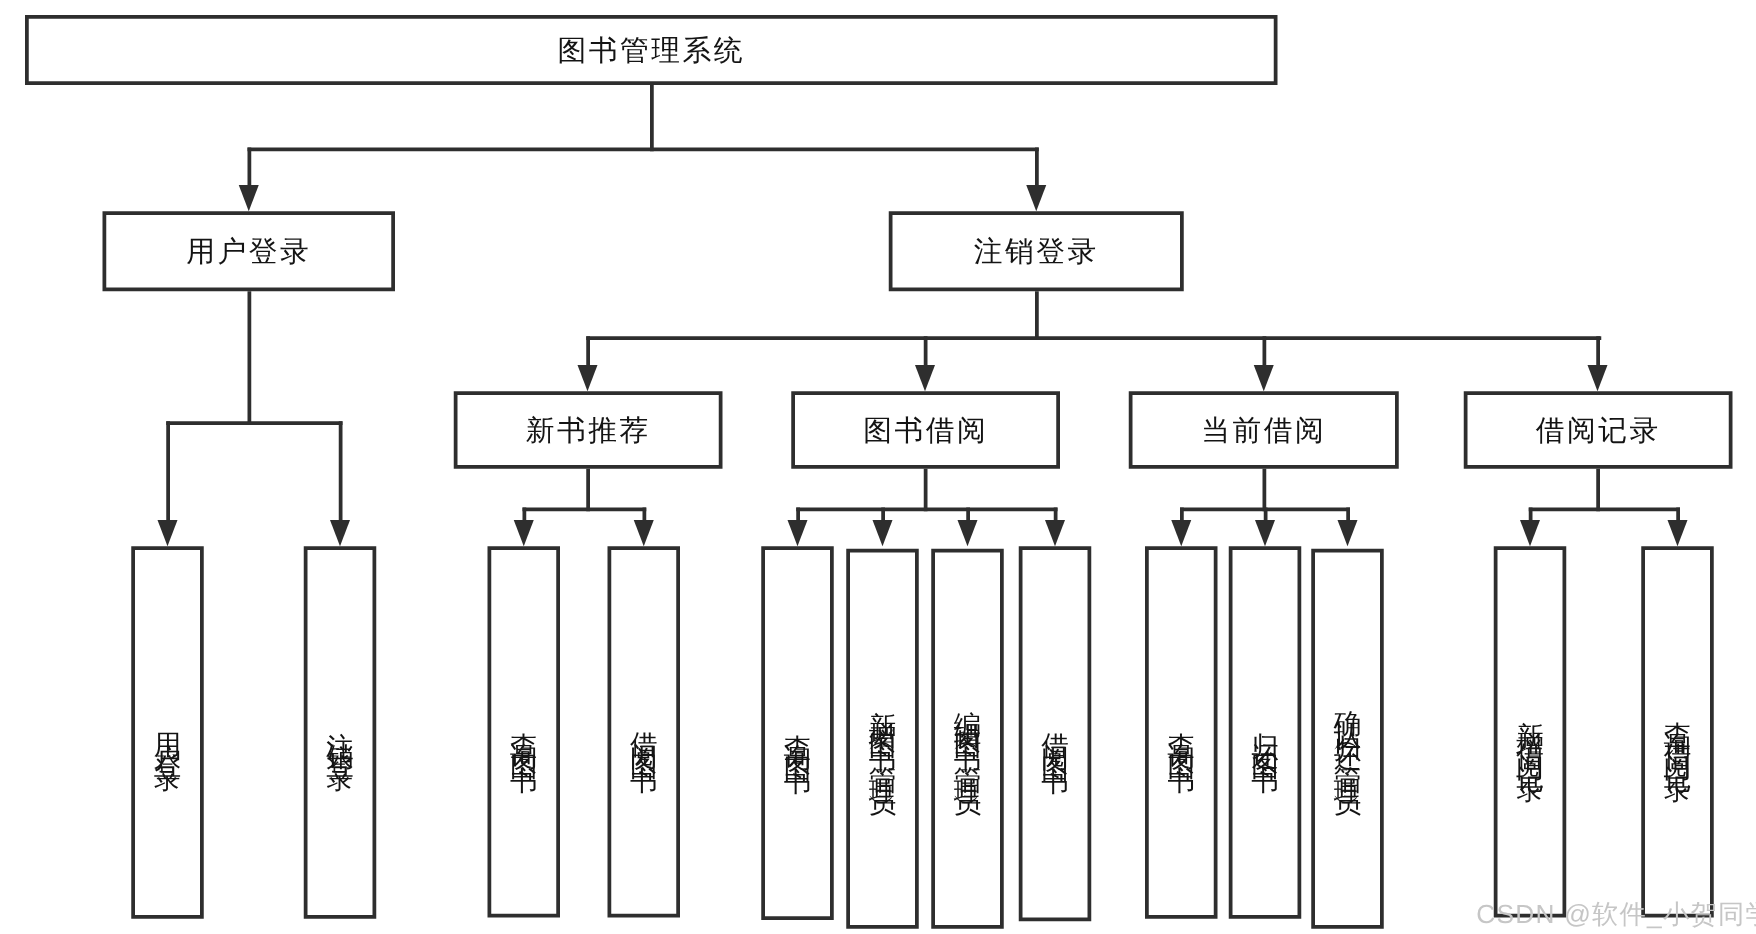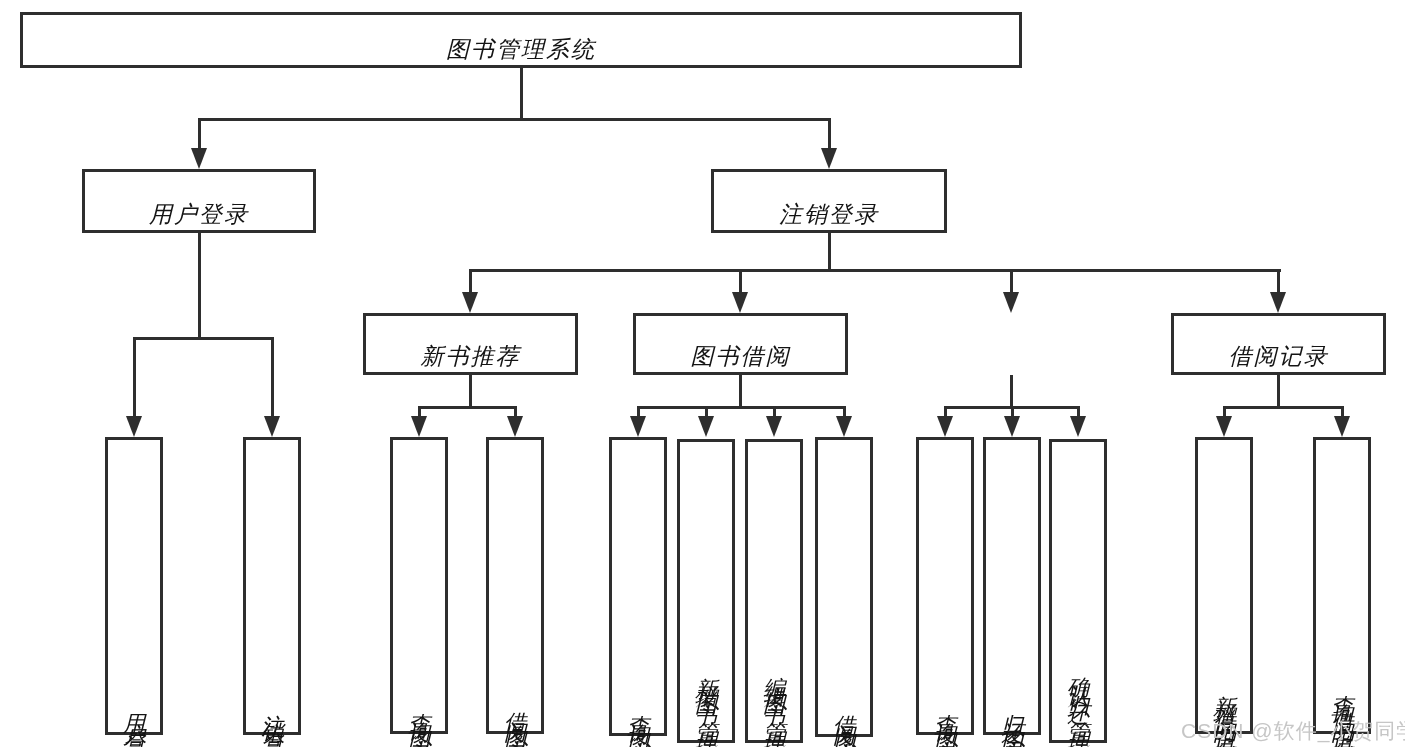--- a/index.html
+++ b/index.html
@@ -16,23 +16,22 @@
     height: 747px;
     background: var(--background);
     font-family: "Liberation Sans", "DejaVu Sans", sans-serif;
     overflow: hidden;
   }
   .box {
     position: absolute;
     border: 3px solid var(--line);
     background: var(--background);
     display: flex;
-    align-items: flex-end;
+    align-items: center;
     justify-content: center;
-    font-style: italic;
   }
   .hlabel {
     font-size: 23px;
     color: var(--text);
     letter-spacing: 2px;
     white-space: nowrap;
   }
   .vlabel {
     writing-mode: vertical-rl;
     text-orientation: mixed;
@@ -103,20 +102,23 @@
   <div class="line" style="left:1010px; top:269px; width:3px; height:26px;"></div>
   <div class="arrow" style="left:1003px; top:292px;"></div>
   <div class="line" style="left:1277px; top:269px; width:3px; height:26px;"></div>
   <div class="arrow" style="left:1270px; top:292px;"></div>
 
   <div class="box" style="left:363px; top:313px; width:215px; height:62px;">
     <span class="hlabel">新书推荐</span>
   </div>
   <div class="box" style="left:633px; top:313px; width:215px; height:62px;">
     <span class="hlabel">图书借阅</span>
+  </div>
+  <div class="box" style="left:903px; top:313px; width:216px; height:62px;">
+    <span class="hlabel">当前借阅</span>
   </div>
   <div class="box" style="left:1171px; top:313px; width:215px; height:62px;">
     <span class="hlabel">借阅记录</span>
   </div>
 
   <div class="line" style="left:469px; top:375px; width:3px; height:34px;"></div>
   <div class="line" style="left:739px; top:375px; width:3px; height:34px;"></div>
   <div class="line" style="left:1010px; top:375px; width:3px; height:34px;"></div>
   <div class="line" style="left:1277px; top:375px; width:3px; height:34px;"></div>
 

